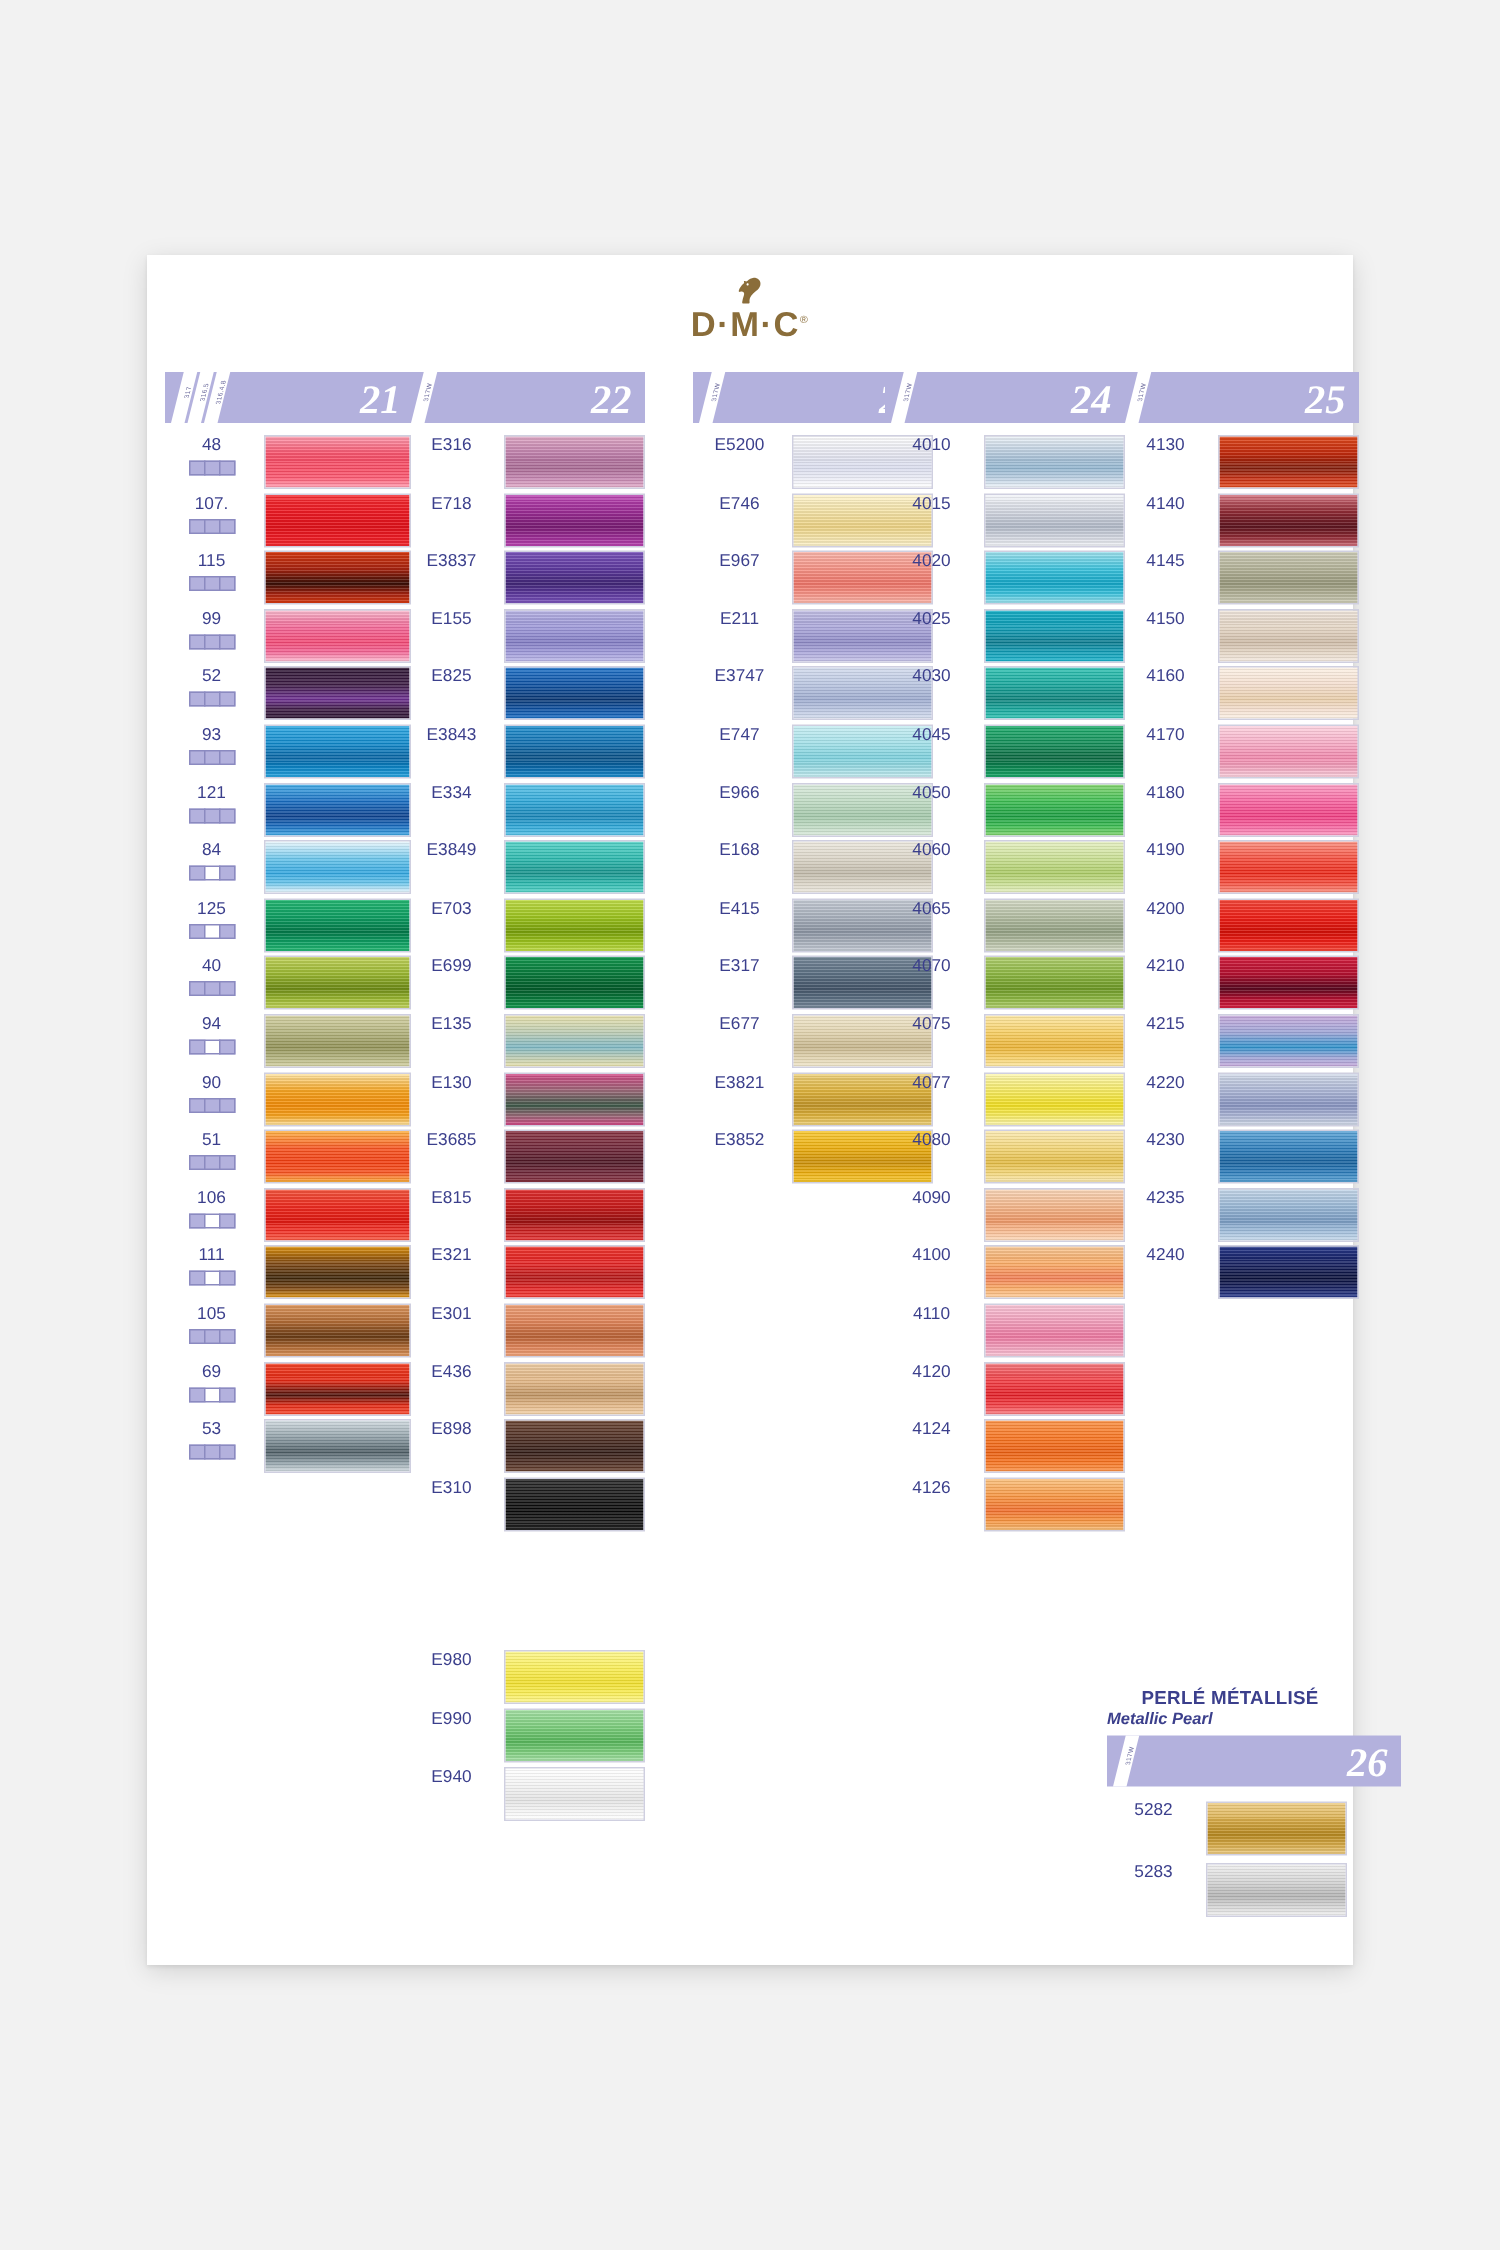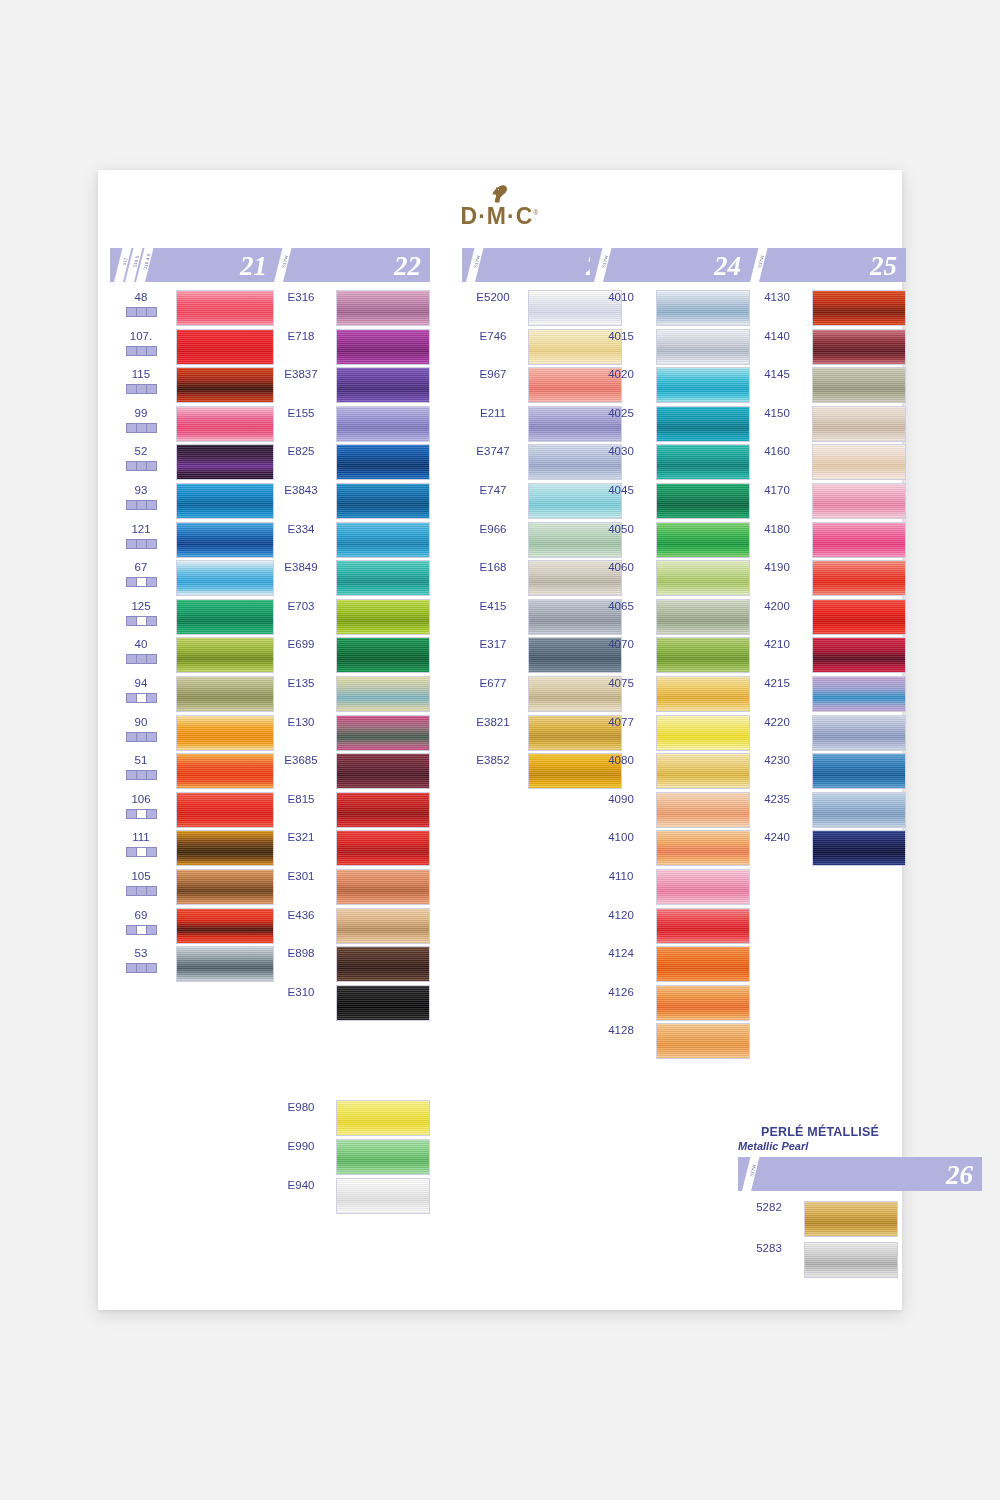--- a/index.html
+++ b/index.html
@@ -210,21 +210,21 @@
             <div class="code">93</div>
             <div class="ind"><i></i><i></i><i></i></div>
             <div class="sw" style="background-image: linear-gradient(rgb(43, 165, 223) 0%, rgb(13, 134, 200) 34%, rgb(4, 98, 161) 62%, rgb(13, 134, 200) 82%, rgb(43, 165, 223) 100%);"></div>
           </div>
           <div class="row">
             <div class="code">121</div>
             <div class="ind"><i></i><i></i><i></i></div>
             <div class="sw" style="background-image: linear-gradient(rgb(63, 167, 226) 0%, rgb(21, 105, 189) 34%, rgb(10, 63, 140) 62%, rgb(21, 105, 189) 82%, rgb(63, 167, 226) 100%);"></div>
           </div>
           <div class="row">
-            <div class="code">67</div>
+            <div class="code">84</div>
             <div class="ind"><i></i><i class="off"></i><i></i></div>
             <div class="sw" style="background-image: linear-gradient(rgb(232, 245, 251) 0%, rgb(102, 194, 232) 34%, rgb(46, 163, 221) 62%, rgb(102, 194, 232) 82%, rgb(232, 245, 251) 100%);"></div>
           </div>
           <div class="row">
             <div class="code">125</div>
             <div class="ind"><i></i><i class="off"></i><i></i></div>
             <div class="sw" style="background-image: linear-gradient(rgb(37, 184, 115) 0%, rgb(15, 159, 99) 34%, rgb(4, 122, 74) 62%, rgb(15, 159, 99) 82%, rgb(37, 184, 115) 100%);"></div>
           </div>
           <div class="row">
             <div class="code">40</div>
@@ -510,24 +510,20 @@
             <div class="code">4120</div>
             <div class="sw" style="background-image: linear-gradient(rgb(246, 125, 130) 0%, rgb(239, 58, 64) 34%, rgb(224, 26, 34) 62%, rgb(239, 58, 64) 82%, rgb(246, 125, 130) 100%);"></div>
           </div>
           <div class="row">
             <div class="code">4124</div>
             <div class="sw" style="background-image: linear-gradient(rgb(248, 143, 68) 0%, rgb(244, 112, 28) 34%, rgb(232, 92, 14) 62%, rgb(244, 112, 28) 82%, rgb(248, 143, 68) 100%);"></div>
           </div>
           <div class="row">
             <div class="code">4126</div>
             <div class="sw" style="background-image: linear-gradient(rgb(249, 192, 124) 0%, rgb(244, 145, 60) 34%, rgb(238, 108, 42) 62%, rgb(244, 145, 60) 82%, rgb(249, 192, 124) 100%);"></div>
-          </div>
-          <div class="row">
-            <div class="code">4128</div>
-            <div class="sw" style="background-image: linear-gradient(rgb(249, 201, 142) 0%, rgb(244, 171, 94) 34%, rgb(238, 150, 64) 62%, rgb(244, 171, 94) 82%, rgb(249, 201, 142) 100%);"></div>
           </div>
         </div>
       </div>
       <div class="col c25" style="left: 648px; width: 160px;">
         <div class="col-head" style="width: 160px;">
           <div class="stripe" style="left: 8px;">
             <span>317W</span>
           </div>
           <div class="col-num">25</div>
         </div>
@@ -593,21 +589,21 @@
             <div class="sw" style="background-image: linear-gradient(rgb(42, 58, 140) 0%, rgb(20, 30, 94) 34%, rgb(8, 14, 56) 62%, rgb(20, 30, 94) 82%, rgb(42, 58, 140) 100%);"></div>
           </div>
         </div>
       </div>
     </div>
 
   <div id="pearl">
     <div class="t1">PERLÉ MÉTALLISÉ</div>
     <div class="t2">Metallic Pearl</div>
     <div id="pearl-head">
-        <div class="col-head" style="width: 196px; padding-left: 48px;">
+        <div class="col-head" style="width: 196px;">
           <div class="stripe" style="left: 8px;">
             <span>317W</span>
           </div>
           <div class="col-num">26</div>
         </div>
       </div>
     <div class="rows" id="pearl-rows">
         <div class="row">
           <div class="code">5282</div>
           <div class="sw" style="background-image: linear-gradient(rgb(236, 203, 130) 0%, rgb(216, 172, 74) 34%, rgb(184, 138, 34) 62%, rgb(216, 172, 74) 82%, rgb(236, 203, 130) 100%);"></div>

